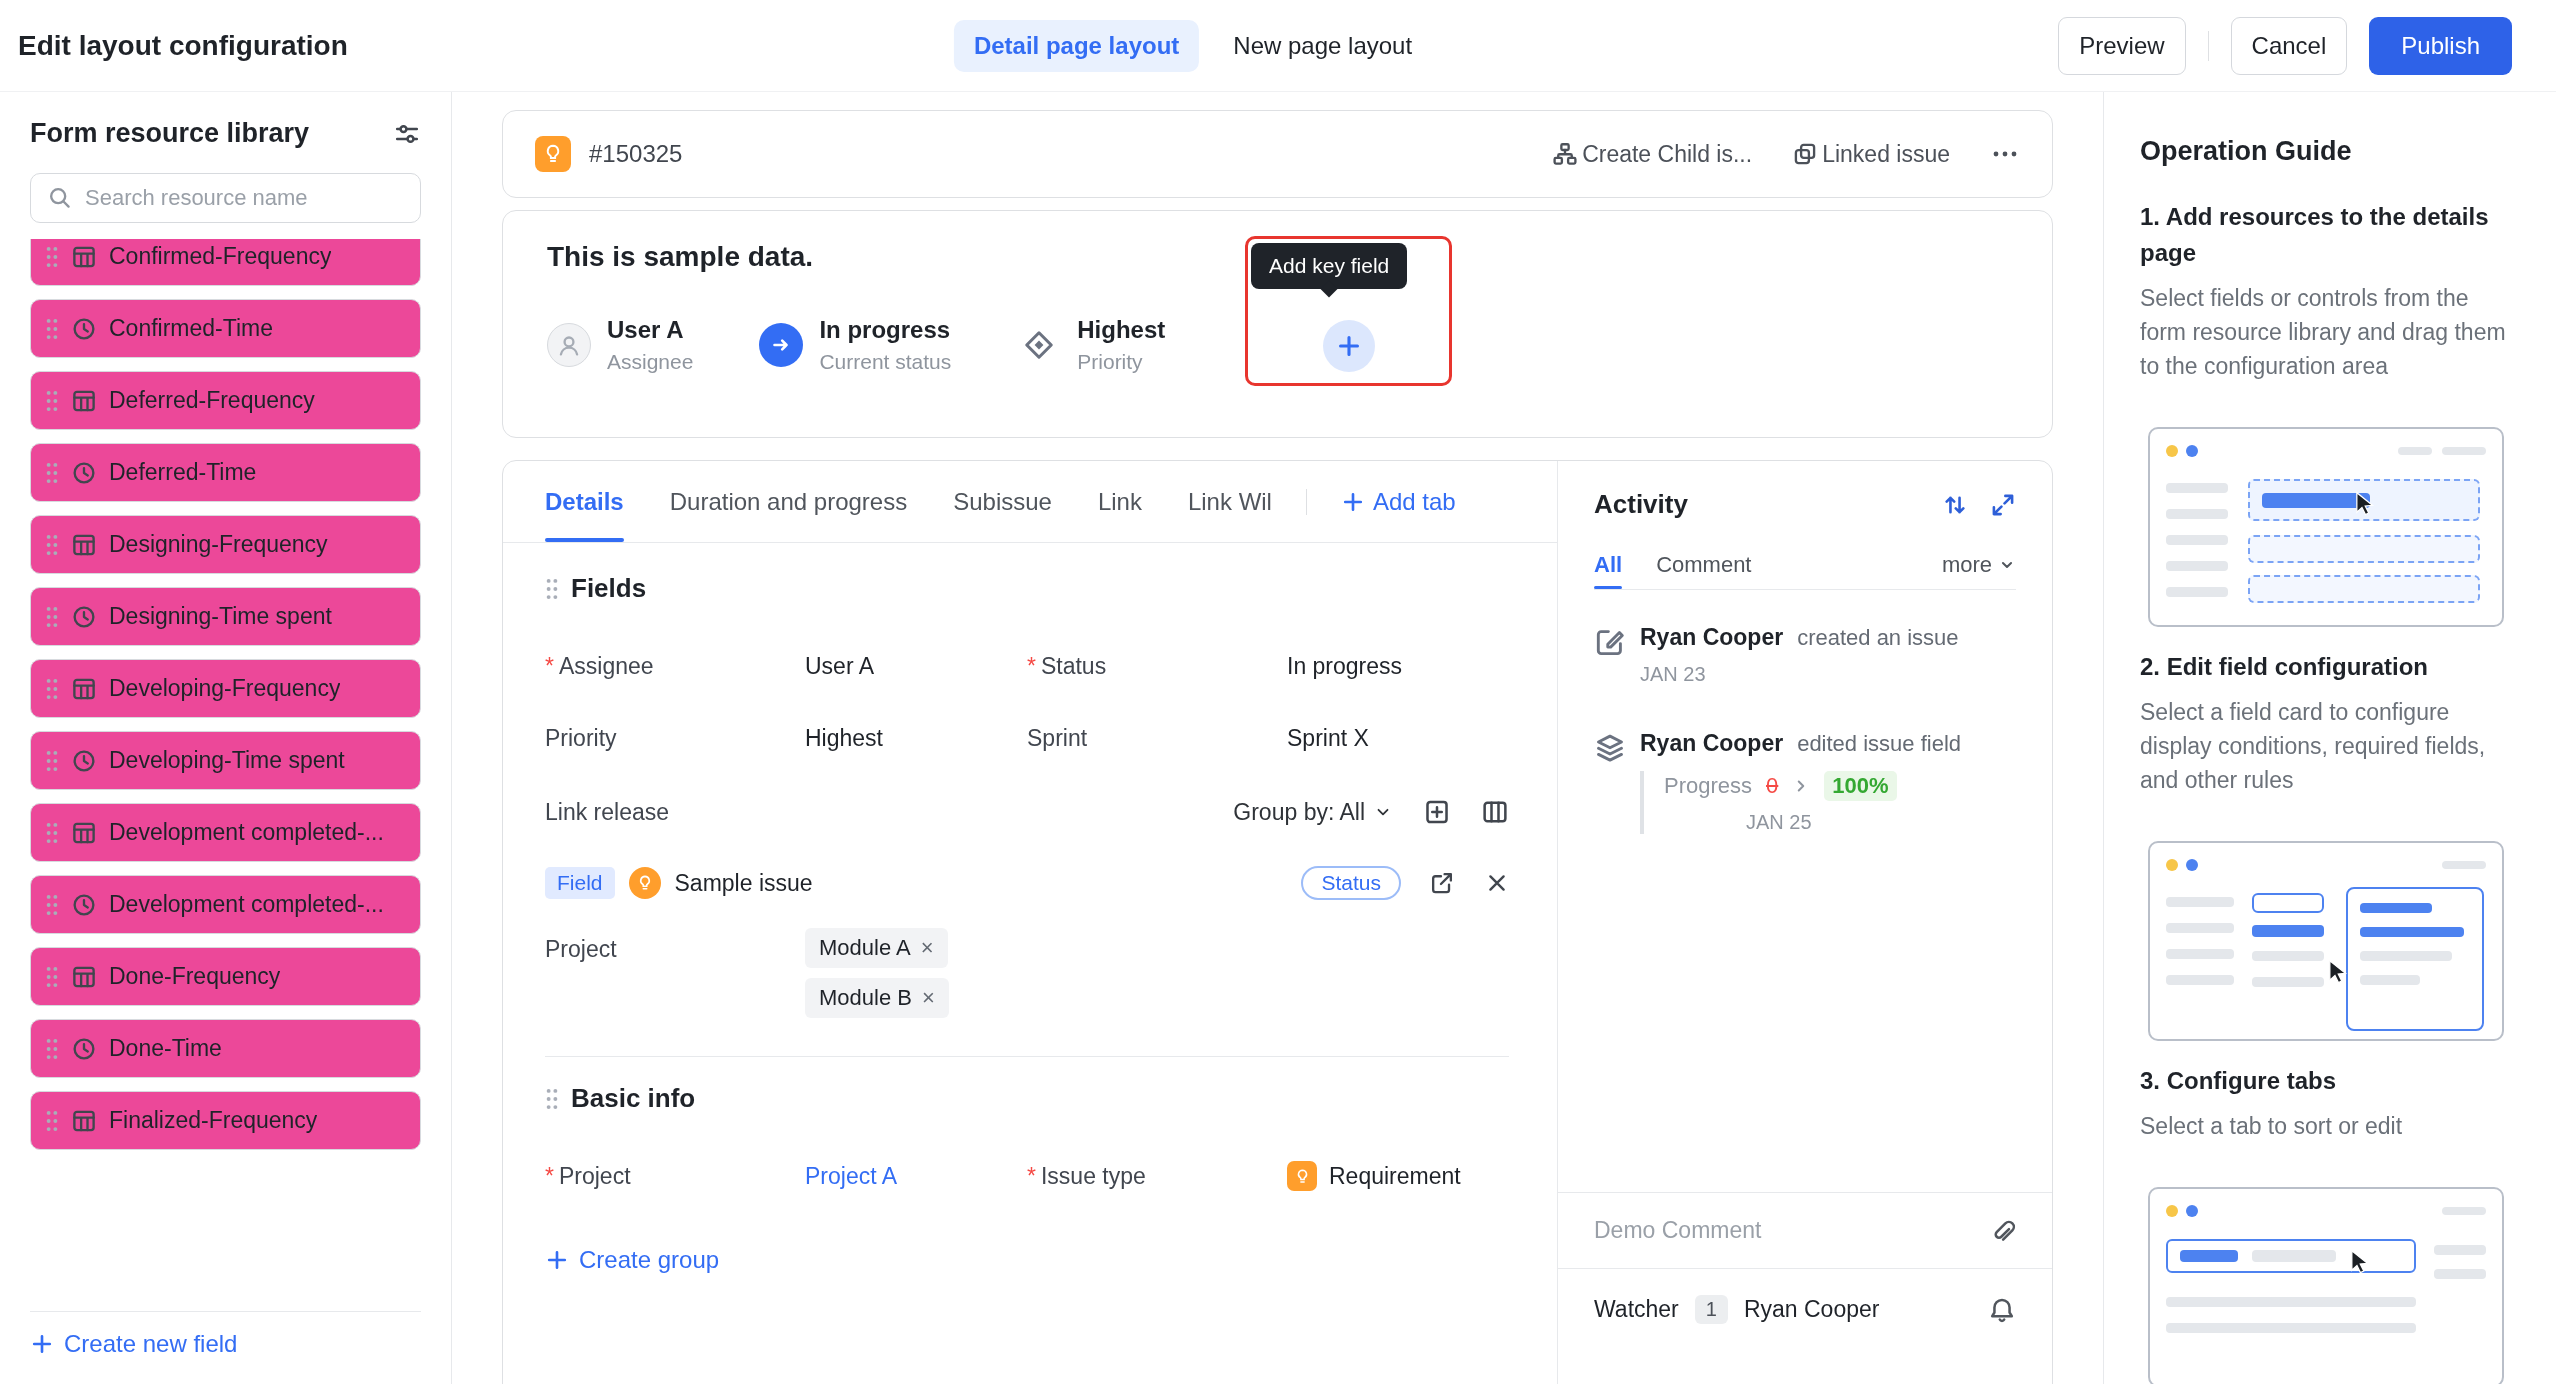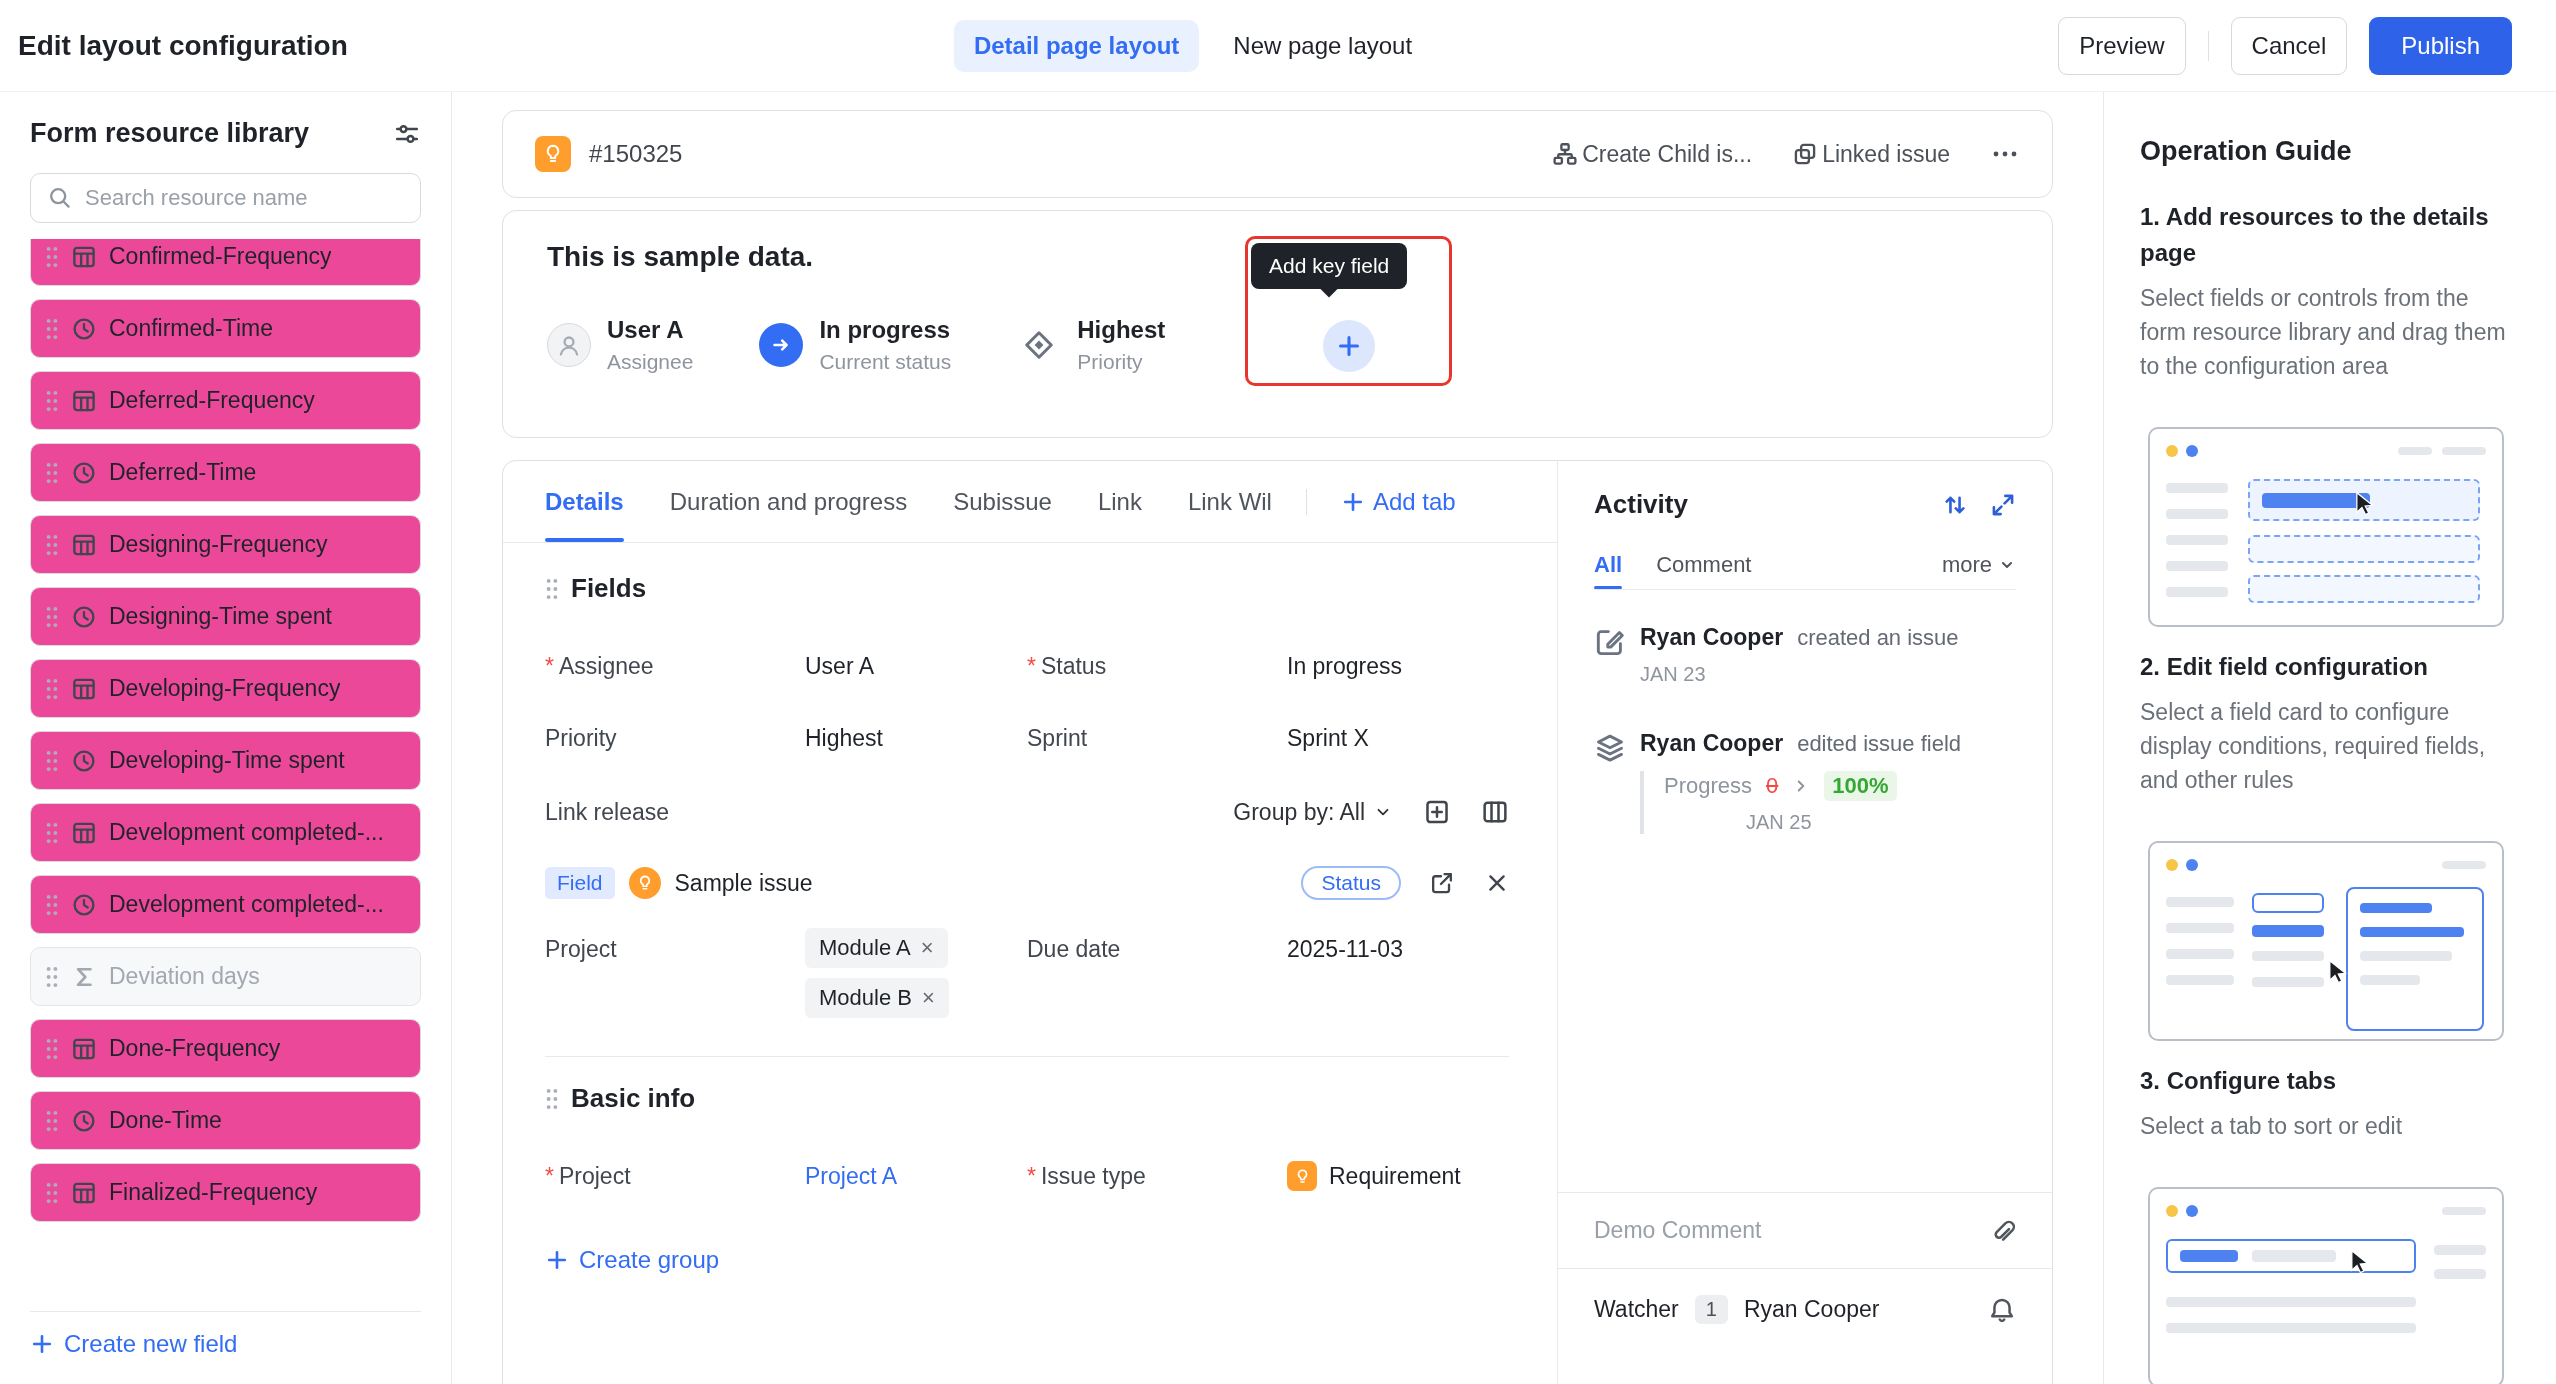--- a/index.html
+++ b/index.html
@@ -381,38 +381,20 @@
               </svg>
             </span>
             <span class="lib-ic">
               <svg class="ic" width="26" height="26" viewBox="0 0 20 20">
                 <circle cx="10" cy="10" r="7.2"></circle>
                 <path d="M10 6.2V10l2.9 1.9"></path>
               </svg>
             </span>
             <span class="lib-label">Development completed-...</span>
           </div>
-          <div class="lib-item disabled">
-            <span class="drag">
-              <svg width="14" height="24" viewBox="0 0 10 16" fill="#a9aeb8">
-                <circle cx="2.6" cy="2.2" r="1.4"></circle>
-                <circle cx="7.4" cy="2.2" r="1.4"></circle>
-                <circle cx="2.6" cy="8" r="1.4"></circle>
-                <circle cx="7.4" cy="8" r="1.4"></circle>
-                <circle cx="2.6" cy="13.8" r="1.4"></circle>
-                <circle cx="7.4" cy="13.8" r="1.4"></circle>
-              </svg>
-            </span>
-            <span class="lib-ic">
-              <svg class="ic" width="26" height="26" viewBox="0 0 20 20" style="stroke-width:2">
-                <path d="M15 4H5.4L11 10l-5.6 6H15"></path>
-              </svg>
-            </span>
-            <span class="lib-label">Deviation days</span>
-          </div>
           <div class="lib-item">
             <span class="drag">
               <svg width="14" height="24" viewBox="0 0 10 16" fill="#a9aeb8">
                 <circle cx="2.6" cy="2.2" r="1.4"></circle>
                 <circle cx="7.4" cy="2.2" r="1.4"></circle>
                 <circle cx="2.6" cy="8" r="1.4"></circle>
                 <circle cx="7.4" cy="8" r="1.4"></circle>
                 <circle cx="2.6" cy="13.8" r="1.4"></circle>
                 <circle cx="7.4" cy="13.8" r="1.4"></circle>
               </svg>
@@ -670,24 +652,20 @@
                 <div class="chips">
                   <span class="chip">
                     <span>Module A</span>
                     <span class="x">×</span>
                   </span>
                   <span class="chip">
                     <span>Module B</span>
                     <span class="x">×</span>
                   </span>
                 </div>
-              </div>
-              <div class="fpair" style="align-items:flex-start">
-                <span class="flabel" style="margin-top:8px">Due date</span>
-                <span class="fvalue" style="margin-top:8px">2025-11-03</span>
               </div>
             </div>
 
             <hr class="hdiv">
 
             
             <div class="sec-head">
               <span class="drag">
                 <svg width="14" height="24" viewBox="0 0 10 16" fill="#a9aeb8">
                     <circle cx="2.6" cy="2.2" r="1.4"></circle>

